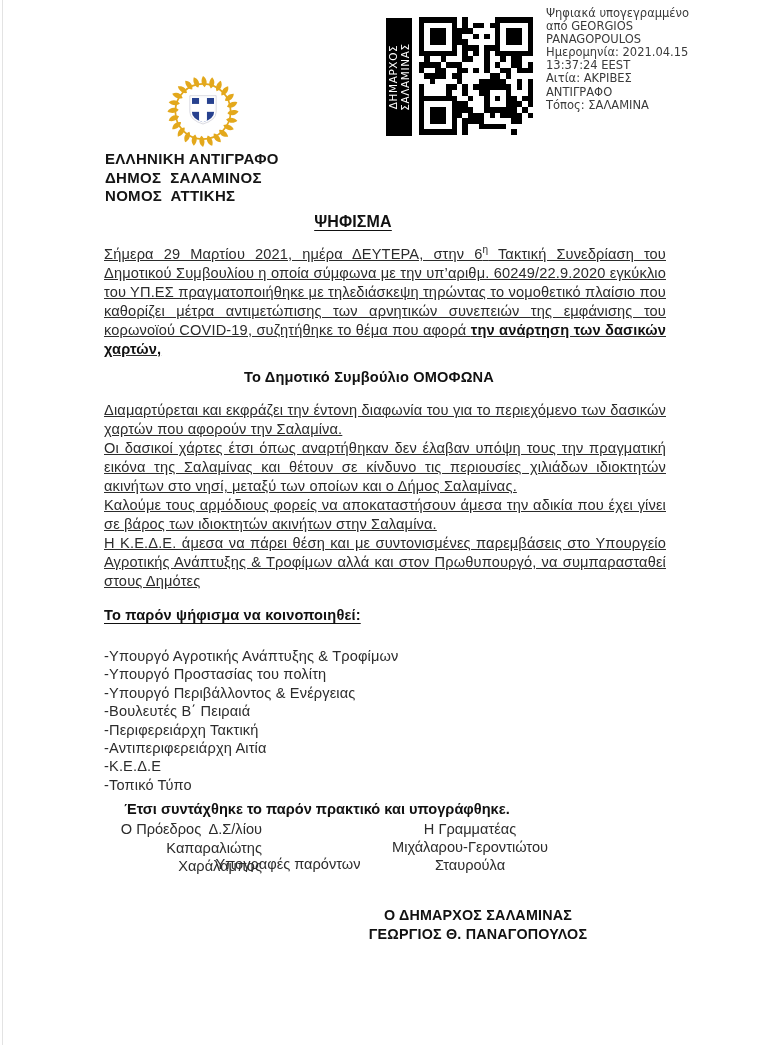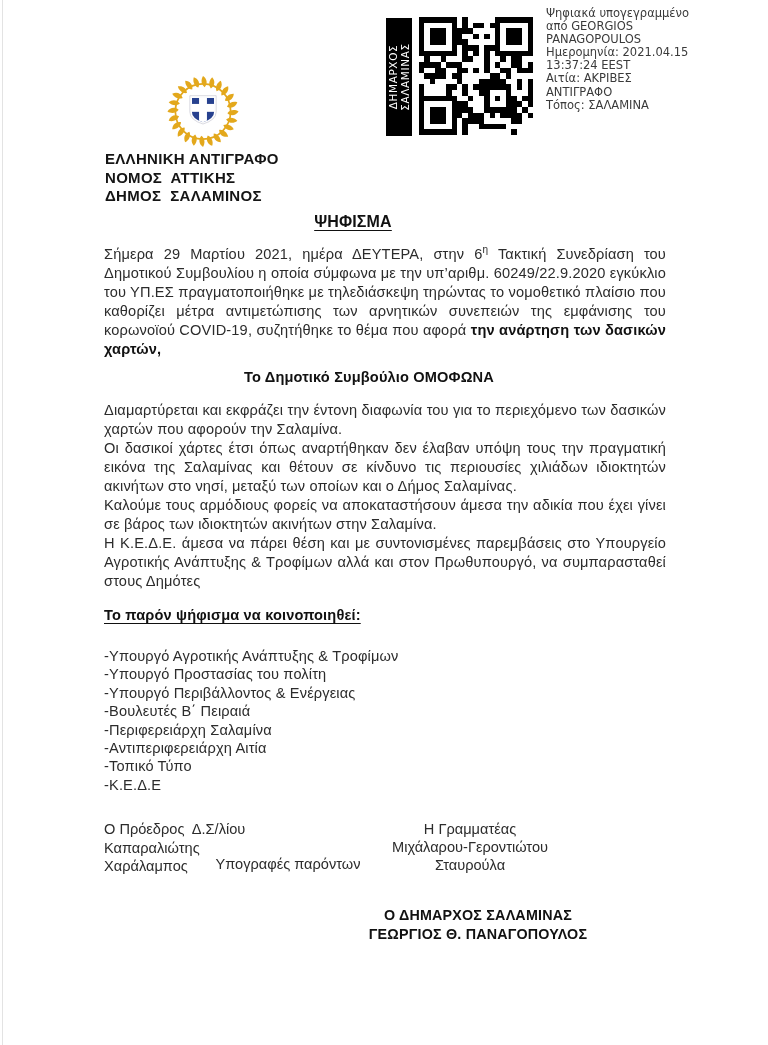--- a/index.html
+++ b/index.html
@@ -32,32 +32,32 @@
   
   .dsig{position:absolute;left:546px;top:7px;width:215px;color:#3a3a3a;
     font-family:"DejaVu Sans",sans-serif;font-size:11.5px;line-height:13.1px;}
 
   
   .text-col{position:absolute;left:104px;top:212px;width:562px;
     font-size:14.6px;line-height:19px;letter-spacing:.15px;}
   .doc-title{font-weight:bold;font-size:16px;color:#111;text-align:center;
     margin:0 64px 14px 0;}
   .doc-title span{text-decoration:underline;text-underline-offset:3px;}
-  .just{text-align:justify;}
+  .just{text-align:justify;text-decoration:underline;}
   .p1 strong,.strong{color:#111;}
   sup{font-size:10px;line-height:0;}
   .unanimous{font-weight:bold;color:#111;text-align:center;margin:9px 32px 14px 0;}
   .notify-heading{font-weight:bold;color:#111;margin-top:15px;}
   .notify-heading span{text-decoration:underline;text-underline-offset:3px;}
   .notify-list{margin-top:22px;line-height:18.4px;}
 
   
   .closing-drafted{position:absolute;left:104px;top:801px;width:426px;text-align:center;
     font-weight:bold;color:#111;font-size:14.6px;}
-  .sig-col-left{position:absolute;left:104px;top:820px;width:158px;text-align:left;
+  .sig-col-left{position:absolute;left:104px;top:820px;width:158px;text-align:right;
     font-size:14.6px;line-height:18px;}
   .sig-col-left .name{margin-top:1px;}
   .sig-col-right{position:absolute;left:363px;top:820px;width:214px;text-align:center;
     font-size:14.6px;line-height:18px;}
   .members{position:absolute;left:104px;top:856px;width:368px;text-align:center;
     font-size:14.6px;line-height:17.5px;}
   .mayor{position:absolute;left:358px;top:906px;width:240px;text-align:center;
     font-weight:bold;color:#111;font-size:14.3px;line-height:18.5px;letter-spacing:.2px;}
   .sig-col-left div,.sig-col-right div,.members div{padding:0;}
   .sig-title{white-space:pre;}
@@ -107,22 +107,22 @@
       <g clip-path="url(#shieldClip)">
         <rect x="43" y="39" width="34" height="40" fill="var(--blue,#27418F)"></rect>
         <rect x="54" y="39" width="12" height="40" fill="#fff"></rect>
         <rect x="43" y="48.5" width="34" height="12" fill="#fff"></rect>
       </g>
     </g>
   </svg>
 
   <div class="org-header">
     <div>ΕΛΛΗΝΙΚΗ ΑΝΤΙΓΡΑΦΟ</div>
+    <div>ΔΗΜΟΣ  ΣΑΛΑΜΙΝΟΣ</div>
     <div>ΝΟΜΟΣ  ΑΤΤΙΚΗΣ</div>
-    <div>ΔΗΜΟΣ  ΣΑΛΑΜΙΝΟΣ</div>
   </div>
 
   <div class="qr-strip">
     <div class="rot">
       <span>ΔΗΜΑΡΧΟΣ</span>
       <span>ΣΑΛΑΜΙΝΑΣ</span>
     </div>
   </div>
   <div class="qr">
     <div class="qr-grid">
@@ -394,27 +394,28 @@
 
     <div class="notify-heading">
       <span>Το παρόν ψήφισμα να κοινοποιηθεί:</span>
     </div>
 
     <div class="notify-list">
       <div>-Υπουργό Αγροτικής Ανάπτυξης &amp; Τροφίμων</div>
       <div>-Υπουργό Προστασίας του πολίτη</div>
       <div>-Υπουργό Περιβάλλοντος &amp; Ενέργειας</div>
       <div>-Βουλευτές Β΄ Πειραιά</div>
-      <div>-Περιφερειάρχη Σαλαμίνα</div>
+      <div>-Περιφερειάρχη Τακτική</div>
       <div>-Αντιπεριφερειάρχη Αιτία</div>
+      <div>-Κ.Ε.Δ.Ε</div>
       <div>-Τοπικό Τύπο</div>
-      <div>-Κ.Ε.Δ.Ε</div>
     </div>
   </div>
 
+  <div class="closing-drafted">Έτσι συντάχθηκε το παρόν πρακτικό και υπογράφθηκε.</div>
 
   <div class="sig-col-left">
     <div class="sig-title">Ο Πρόεδρος  Δ.Σ/λίου</div>
     <div class="name">Καπαραλιώτης Χαράλαμπος</div>
   </div>
   <div class="sig-col-right">
     <div>Η Γραμματέας</div>
     <div class="name">Μιχάλαρου-Γεροντιώτου Σταυρούλα</div>
   </div>
 

